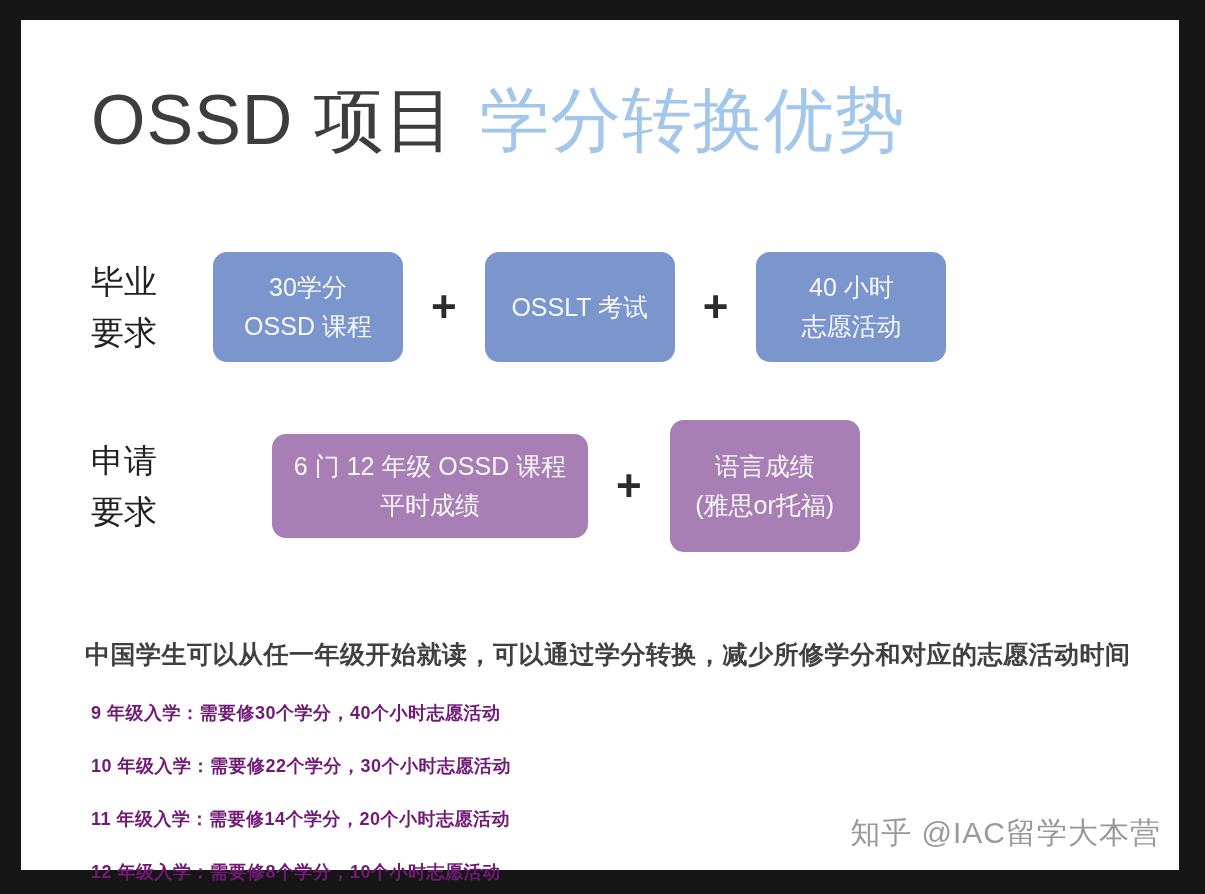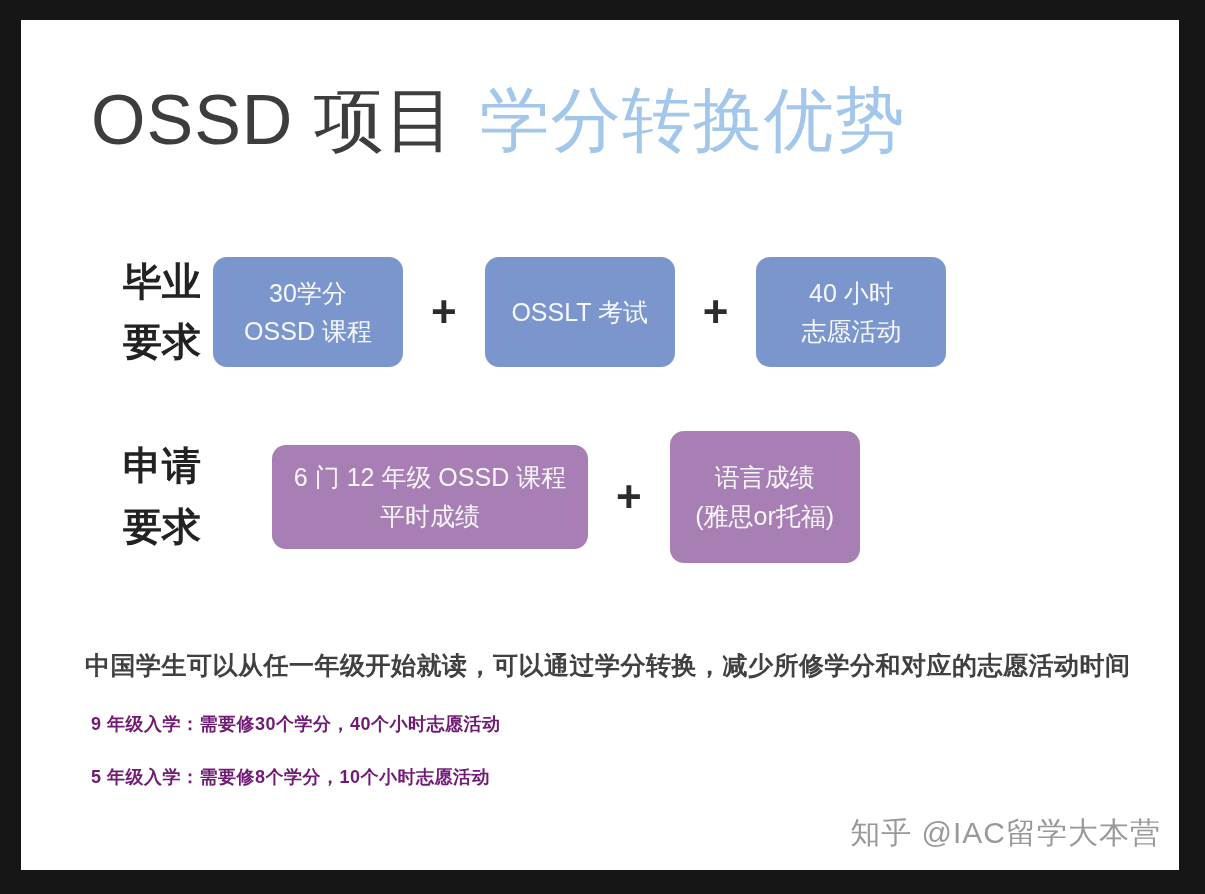--- a/index.html
+++ b/index.html
@@ -36,27 +36,26 @@
 
   
   .req-row {
     display: flex;
     align-items: center;
     margin-top: 78px;
   }
   .req-row.second { margin-top: 46px; }
   .row-label {
     width: 110px;
-    font-size: 39px;
-    font-weight: 700;
+    font-size: 33px;
+    font-weight: 400;
     color: #222222;
     line-height: 1.55;
     white-space: pre-line;
     flex: 0 0 auto;
-    text-align: right;
   }
   .box {
     border-radius: 14px;
     color: rgba(255,255,255,0.93);
     font-size: 25px;
     font-weight: 300;
     line-height: 1.55;
     text-align: center;
     display: flex;
     align-items: center;
@@ -131,19 +130,21 @@
 平时成绩</div>
       <div class="plus">+</div>
       <div class="box purple small">语言成绩
 (雅思or托福)</div>
     </div>
 
     <p class="note-heading">中国学生可以从任一年级开始就读，可以通过学分转换，减少所修学分和对应的志愿活动时间</p>
 
     <ul class="note-list">
       <li>9 年级入学：需要修30个学分，40个小时志愿活动</li>
-      <li>5 年级入学：需要修8个学分，10个小时志愿活动</li>
+      <li>10 年级入学：需要修22个学分，30个小时志愿活动</li>
+      <li>11 年级入学：需要修14个学分，20个小时志愿活动</li>
+      <li>12 年级入学：需要修8个学分，10个小时志愿活动</li>
     </ul>
 
     <div class="watermark">知乎 @IAC留学大本营</div>
 
   </div>
 </div>
 
 </body></html>

